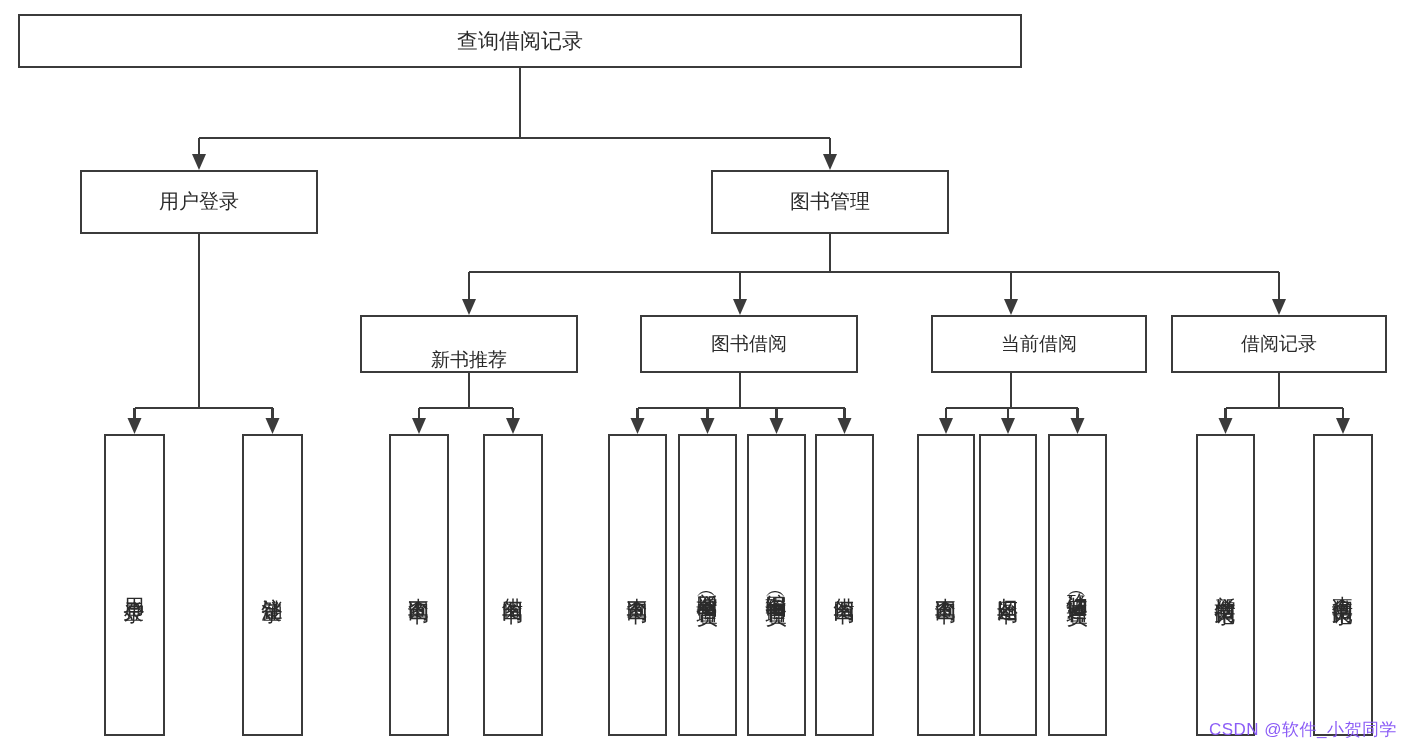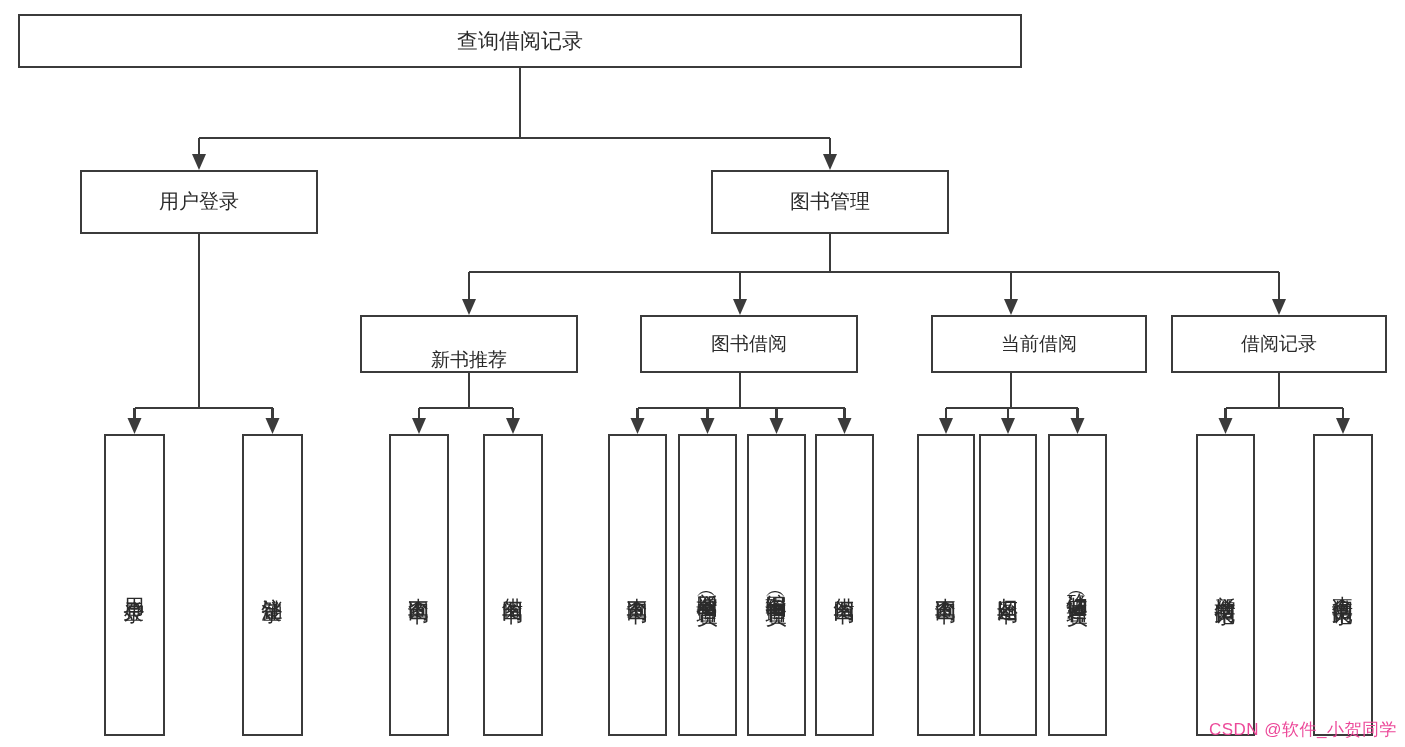--- a/index.html
+++ b/index.html
@@ -56,21 +56,21 @@
     text-orientation: upright;
     letter-spacing: 2px;
     line-height: 1;
     white-space: nowrap;
   }
   #watermark {
     position: absolute;
     right: 8px;
     bottom: 6px;
     font-size: 17px;
-    color: #ec4899;
+    color: #8b5cf6;
     letter-spacing: 0.5px;
     white-space: nowrap;
   }
 </style>
 </head>
 <body>
 
 <div id="canvas">
   <svg id="edges" viewBox="0 0 1405 747">
       <line x1="520" y1="68" x2="520" y2="138" stroke="#3b3b3b" stroke-width="2.5" shape-rendering="crispEdges"></line>

